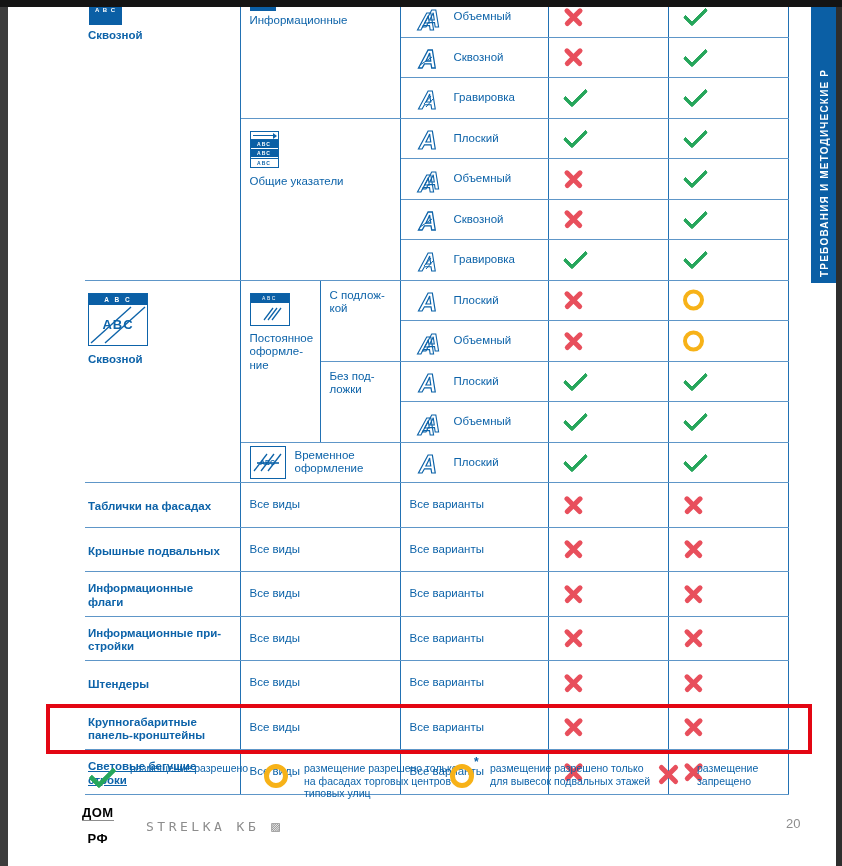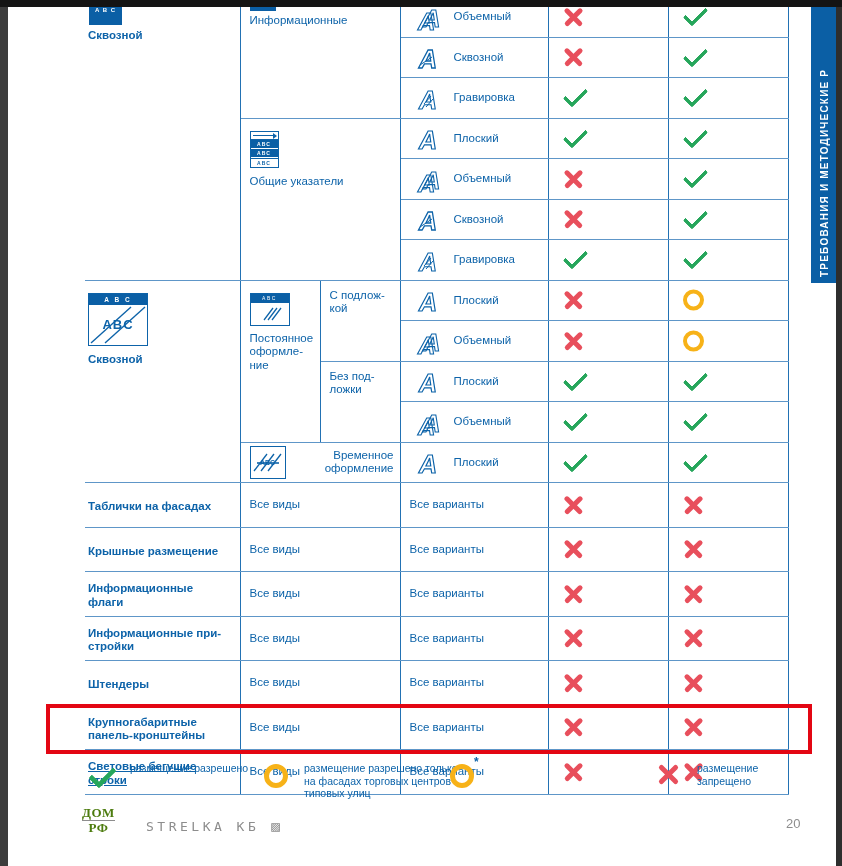--- a/index.html
+++ b/index.html
@@ -74,23 +74,23 @@
   .legend-icon.mk-check::before{content:"";position:absolute;left:2px;top:5px;width:20px;height:10px;
       border-left:5px solid #26a65b;border-bottom:5px solid #26a65b;border-radius:2px;transform:rotate(-45deg);}
   .legend-icon.mk-cross::before,.legend-icon.mk-cross::after{content:"";position:absolute;left:1px;top:10px;
       width:25px;height:5px;background:#e84f5c;border-radius:2.5px;}
   .legend-icon.mk-cross::before{transform:rotate(45deg);}
   .legend-icon.mk-cross::after{transform:rotate(-45deg);}
   .legend-icon.mk-circle::before,.legend-icon.mk-circle-asterisk::before{content:"";position:absolute;left:2px;top:2px;
       width:14px;height:14px;border:5px solid #f7b218;border-radius:50%;}
   .legend-icon .ast{position:absolute;left:26px;top:-6px;color:#0d63a9;font-weight:bold;font-size:12px;}
   
-  .footer-logo{position:absolute;left:82px;top:807px;color:#4d7c0f;font-weight:bold;
-      font-size:13px;line-height:12px;letter-spacing:0.5px;text-align:center;z-index:2;font-family:Liberation Serif, serif;}
-  .footer-logo .l2{border-top:1.5px solid #8d8d8d;margin-top:1px;padding-top:1px;}
+  .footer-logo{position:absolute;left:82px;top:807px;color:#000000;font-weight:bold;
+      font-size:13px;line-height:12px;letter-spacing:0.5px;text-align:center;z-index:2;}
+  .footer-logo .l2{border-top:1.5px solid #8d8d8d;margin-top:1px;padding-top:12px;}
   .footer-studio{position:absolute;left:146px;top:818px;color:#8d8d8d;font-size:13px;
       font-family:"DejaVu Sans Mono",monospace;letter-spacing:3.5px;z-index:2;display:flex;gap:12px;align-items:center;}
   .hatch-glyph{font-size:14px;letter-spacing:0;color:#8d8d8d;}
   .page-num{position:absolute;left:786px;top:816px;color:#8d8d8d;font-size:13px;z-index:2;}
 </style>
 </head>
 <body>
 
 <div id="frame">
 
@@ -298,21 +298,21 @@
                 <text x="2" y="27" font-size="24" font-style="italic" font-weight="bold" fill="none" stroke="#0d63a9" stroke-width="1.1">A</text>
               </svg>
               <span>Объемный</span>
             </div>
           </td>
           <td class="mark mk-check"></td>
           <td class="mark mk-check"></td>
         </tr>
 
         <tr>
-          <td class="grp" colspan="2" style="vertical-align:middle;text-align:right;">
+          <td class="grp" colspan="2" style="vertical-align:middle;">
             <div class="vflex" style="gap:9px;">
               <div class="temp-icon">
                 <svg width="33" height="30">
                   <line x1="3" y1="24" x2="16" y2="7" stroke="#0d63a9" stroke-width="1.3"></line>
                   <line x1="10" y1="24" x2="23" y2="7" stroke="#0d63a9" stroke-width="1.3"></line>
                   <line x1="17" y1="24" x2="30" y2="7" stroke="#0d63a9" stroke-width="1.3"></line>
                   <line x1="6" y1="16" x2="28" y2="16" stroke="#0d63a9" stroke-width="1.6"></line>
                 </svg>
                 <span>ABC</span>
               </div>
@@ -332,21 +332,21 @@
         </tr>
 
         <tr>
           <td class="cat" style="vertical-align:middle;">Таблички на фасадах</td>
           <td colspan="2" style="padding-left:9px;">Все виды</td>
           <td style="padding-left:9px;">Все варианты</td>
           <td class="mark mk-cross"></td>
           <td class="mark mk-cross"></td>
         </tr>
         <tr>
-          <td class="cat" style="vertical-align:middle;">Крышные размещение</td>
+          <td class="cat" style="vertical-align:middle;">Крышные подвальных</td>
           <td colspan="2" style="padding-left:9px;">Все виды</td>
           <td style="padding-left:9px;">Все варианты</td>
           <td class="mark mk-cross"></td>
           <td class="mark mk-cross"></td>
         </tr>
         <tr>
           <td class="cat" style="vertical-align:middle;">Информационные флаги</td>
           <td colspan="2" style="padding-left:9px;">Все виды</td>
           <td style="padding-left:9px;">Все варианты</td>
           <td class="mark mk-cross"></td>
@@ -392,20 +392,21 @@
       <span>размещение разрешено только на фасадах торговых центров типовых улиц</span>
     </div>
     <div class="legend-item" style="left:88px;width:175px;">
       <span class="legend-icon mk-check"></span>
       <span>размещение разрешено</span>
     </div>
     <div class="legend-item" style="left:448px;width:205px;">
       <span class="legend-icon mk-circle-asterisk">
         <span class="ast">*</span>
       </span>
+      <span>размещение разрешено только для вывесок подвальных этажей</span>
     </div>
     <div class="legend-item" style="left:655px;width:150px;">
       <span class="legend-icon mk-cross"></span>
       <span>размещение запрещено</span>
     </div>
   </div>
 
   <div class="footer-logo">
     <div class="l1">ДОМ</div>
     <div class="l2">РФ</div>

